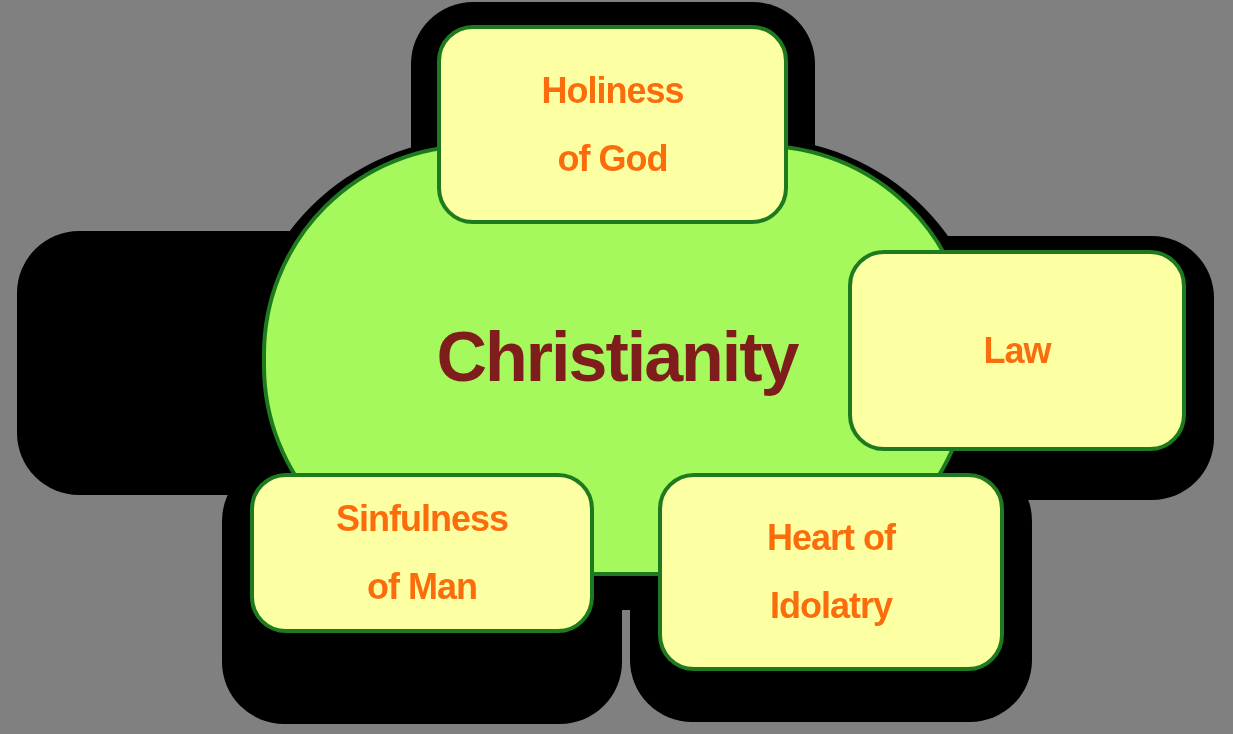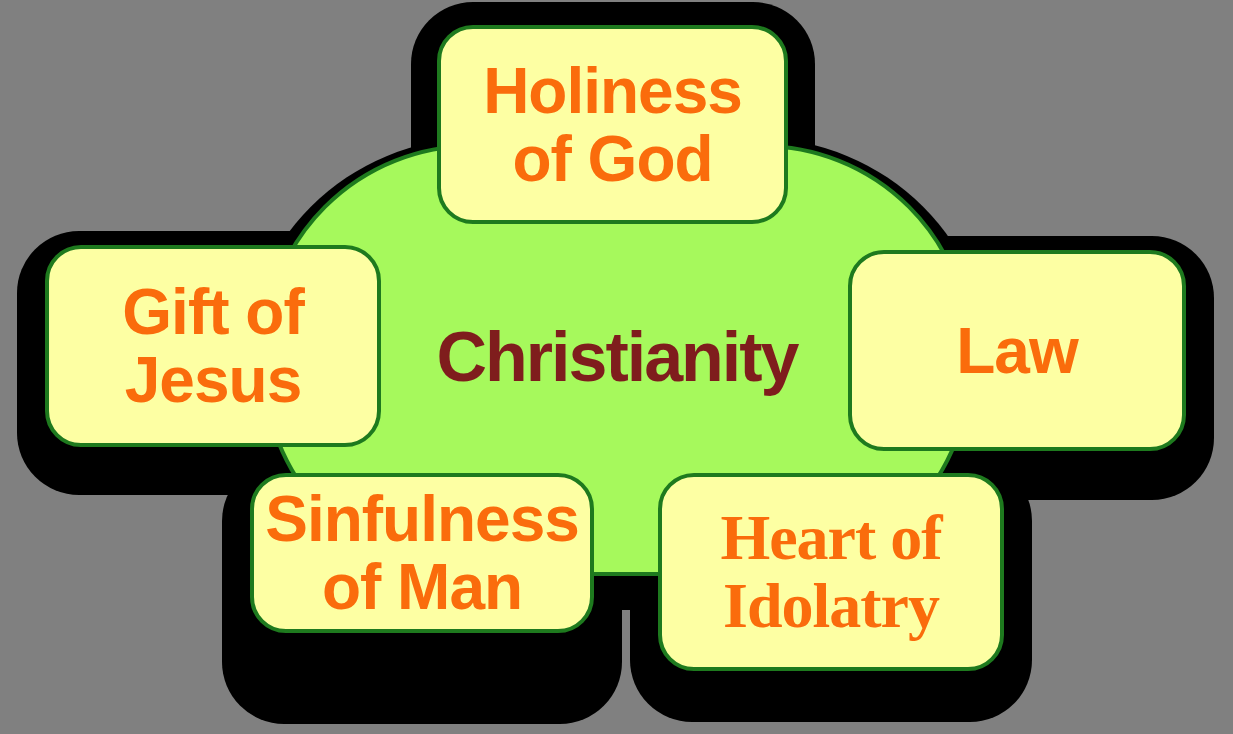--- a/index.html
+++ b/index.html
@@ -31,28 +31,28 @@
     margin-top:-6px;
   }
 
   
   .node{
     position:absolute;z-index:3;box-sizing:border-box;
     background:#fdffa3;border:4px solid #1e7a1e;border-radius:36px;
     display:flex;align-items:center;justify-content:center;text-align:center;
   }
   .node-label{
-    color:#fa6c0c;font-weight:bold;font-size:64px;line-height:68px;
+    color:#fa6c0c;font-weight:bold;font-size:36px;line-height:68px;
     letter-spacing:-1px;white-space:pre-line;
   }
   .n-holiness  {left:437px;top:25px; width:351px;height:199px;}
   .n-gift      {left:45px; top:245px;width:336px;height:202px;}
   .n-law       {left:848px;top:250px;width:338px;height:201px;}
   .n-sinfulness{left:250px;top:473px;width:344px;height:160px;}
-  .n-heart     {left:658px;top:473px;width:346px;height:198px;font-family:Liberation Serif, serif;}
+  .n-heart     {left:658px;top:473px;width:346px;height:198px;}
 </style>
 </head>
 <body>
 
 <div class="stage">
 
   <div class="shadow sh-ellipse"></div>
   <div class="shadow sh-holiness"></div>
   <div class="shadow sh-gift"></div>
   <div class="shadow sh-law"></div>
@@ -61,24 +61,20 @@
 
   <div class="center-shape">
     <span class="center-label">Christianity</span>
   </div>
 
   <div class="node n-holiness">
     <span class="node-label">Holiness
 of God</span>
   </div>
 
-  <div class="node n-gift">
-    <span class="node-label">Gift of
-Jesus</span>
-  </div>
 
   <div class="node n-law">
     <span class="node-label">Law</span>
   </div>
 
   <div class="node n-sinfulness">
     <span class="node-label">Sinfulness
 of Man</span>
   </div>
 

